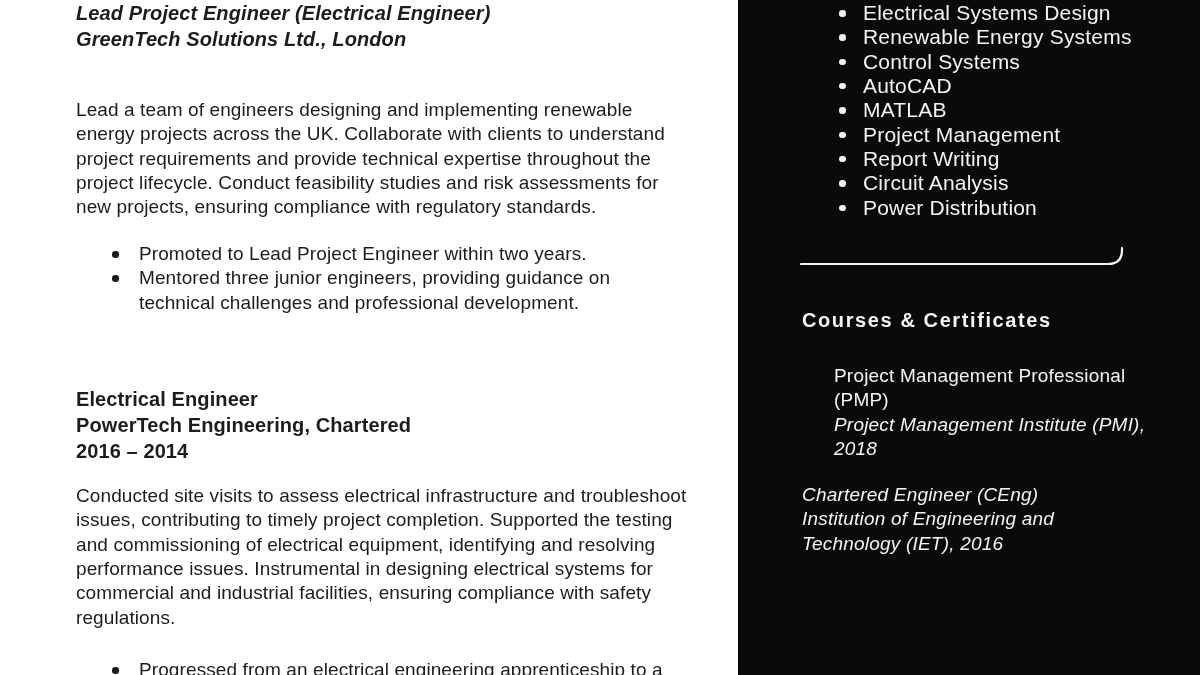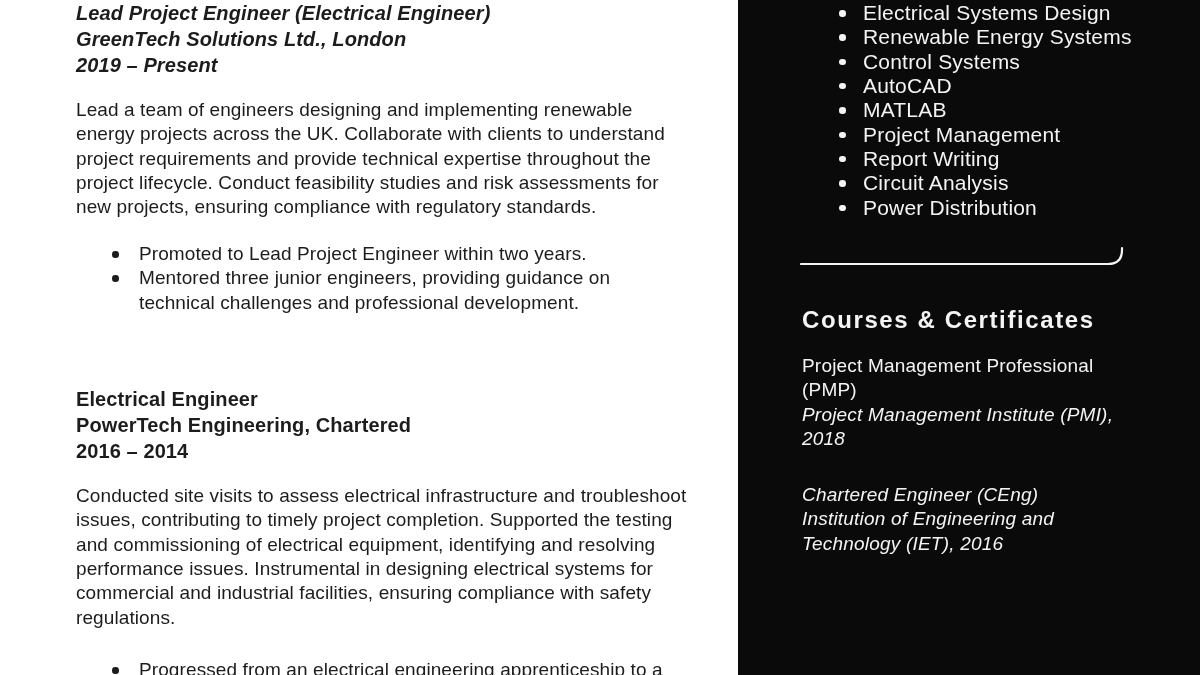--- a/index.html
+++ b/index.html
@@ -90,50 +90,49 @@
   }
 
   .divider-swoosh {
     position: absolute;
     left: 62px; top: 245px;
   }
 
   .cert-heading {
     position: absolute;
     left: 64px; top: 306px;
-    font-size: 24px;
+    font-size: 20px;
     font-weight: bold;
     line-height: 28px;
     letter-spacing: 1.6px;
   }
 
   .cert-entry {
     position: absolute;
     left: 64px;
     width: 312px;
     font-size: 19px;
     line-height: 24.33px;
     letter-spacing: 0.2px;
   }
-  .cert-entry.first  { top: 354px; }
+  .cert-entry.first  { top: 364px; margin-left: 32px; }
   .cert-entry.second { top: 483px; }
   .cert-name { font-style: normal; }
   .cert-name.italic, .cert-issuer { font-style: italic; }
 </style>
 </head>
 <body>
 
 <div class="page">
 
   <div class="main">
 
     <div class="block job-header italic" style="left:76px; top:0; width:612px;">
       <div>Lead Project Engineer (Electrical Engineer)</div>
       <div>GreenTech Solutions Ltd., London</div>
-      <div>2019 – Present</div>
     </div>
 
     <div class="block job-summary" style="left:76px; top:98px; width:612px;">Lead a team of engineers designing and implementing renewable energy projects across the UK. Collaborate with clients to understand project requirements and provide technical expertise throughout the project lifecycle. Conduct feasibility studies and risk assessments for new projects, ensuring compliance with regulatory standards.</div>
 
     <ul class="hl-list block" style="left:139px; top:242px; width:548px;">
       <li>
         <span class="dot"></span>
         <span>Promoted to Lead Project Engineer within two years.</span>
       </li>
       <li>

